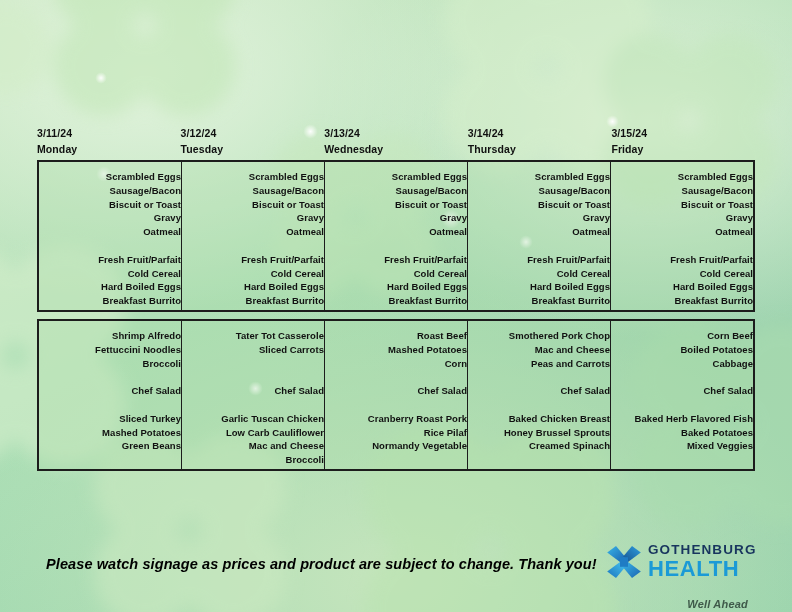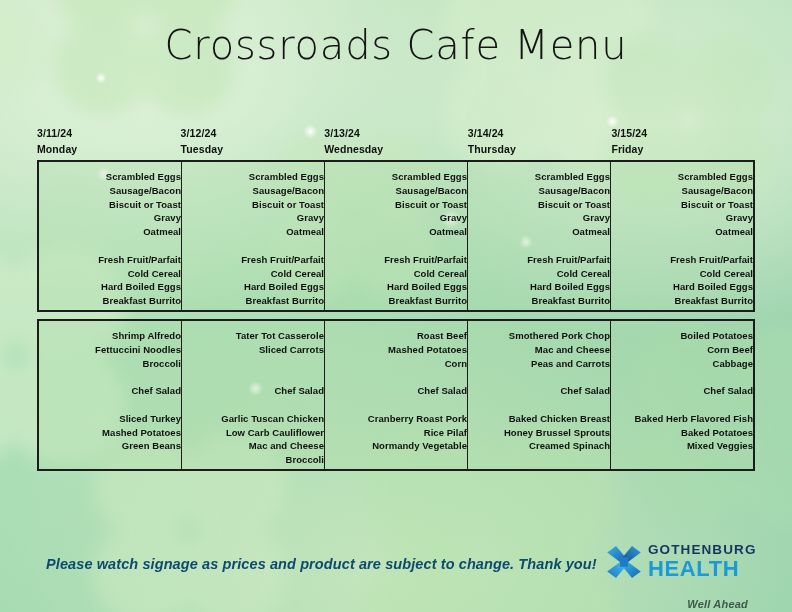--- a/index.html
+++ b/index.html
@@ -136,21 +136,21 @@
   .item.blank { visibility: hidden; }
 
   
   .footer-note {
     position: absolute;
     left: 46px;
     top: 556px;
     font-size: 14.5px;
     font-weight: bold;
     font-style: italic;
-    color: #0c4a6e;
+    color: #000000;
     letter-spacing: .1px;
     white-space: nowrap;
   }
 
   
   .logo {
     position: absolute;
     left: 604px;
     top: 538px;
     width: 150px;
@@ -258,21 +258,20 @@
   </div>
 
   <div class="sparkle" style="left:96px;  top:166px; width:16px; height:16px;"></div>
   <div class="sparkle" style="left:441px; top:209px; width:20px; height:20px;"></div>
   <div class="sparkle" style="left:303px; top:124px; width:15px; height:15px;"></div>
   <div class="sparkle" style="left:519px; top:235px; width:14px; height:14px;"></div>
   <div class="sparkle" style="left:606px; top:115px; width:13px; height:13px;"></div>
   <div class="sparkle" style="left:248px; top:381px; width:15px; height:15px;"></div>
   <div class="sparkle" style="left:95px;  top:72px;  width:12px; height:12px;"></div>
 
-  <div class="title">Crossroads Cafe Menu</div>
 
   <div class="dayheads">
     <div class="dayhead">
       <span class="d-date">3/11/24</span>
       <span class="d-name">Monday</span>
     </div>
     <div class="dayhead">
       <span class="d-date">3/12/24</span>
       <span class="d-name">Tuesday</span>
     </div>
@@ -396,22 +395,22 @@
       <span class="item">Peas and Carrots</span>
       <span class="item blank">&nbsp;</span>
       <span class="item">Chef Salad</span>
       <span class="item blank">&nbsp;</span>
       <span class="item">Baked Chicken Breast</span>
       <span class="item">Honey Brussel Sprouts</span>
       <span class="item">Creamed Spinach</span>
       <span class="item"></span>
     </div>
     <div class="col">
+      <span class="item">Corn Beef</span>
       <span class="item">Boiled Potatoes</span>
-      <span class="item">Corn Beef</span>
       <span class="item">Cabbage</span>
       <span class="item blank">&nbsp;</span>
       <span class="item">Chef Salad</span>
       <span class="item blank">&nbsp;</span>
       <span class="item">Baked Herb Flavored Fish</span>
       <span class="item">Baked Potatoes</span>
       <span class="item">Mixed Veggies</span>
       <span class="item"></span>
     </div>
   </div>

